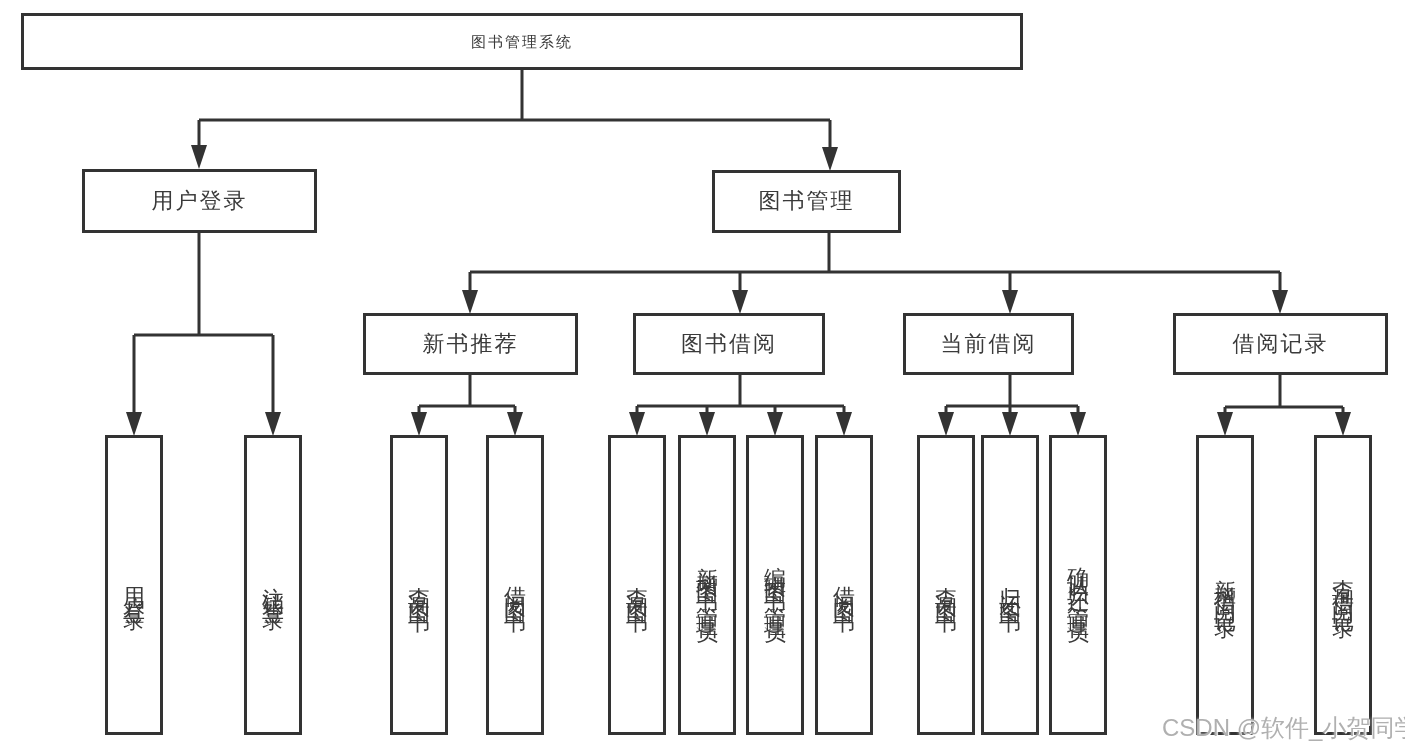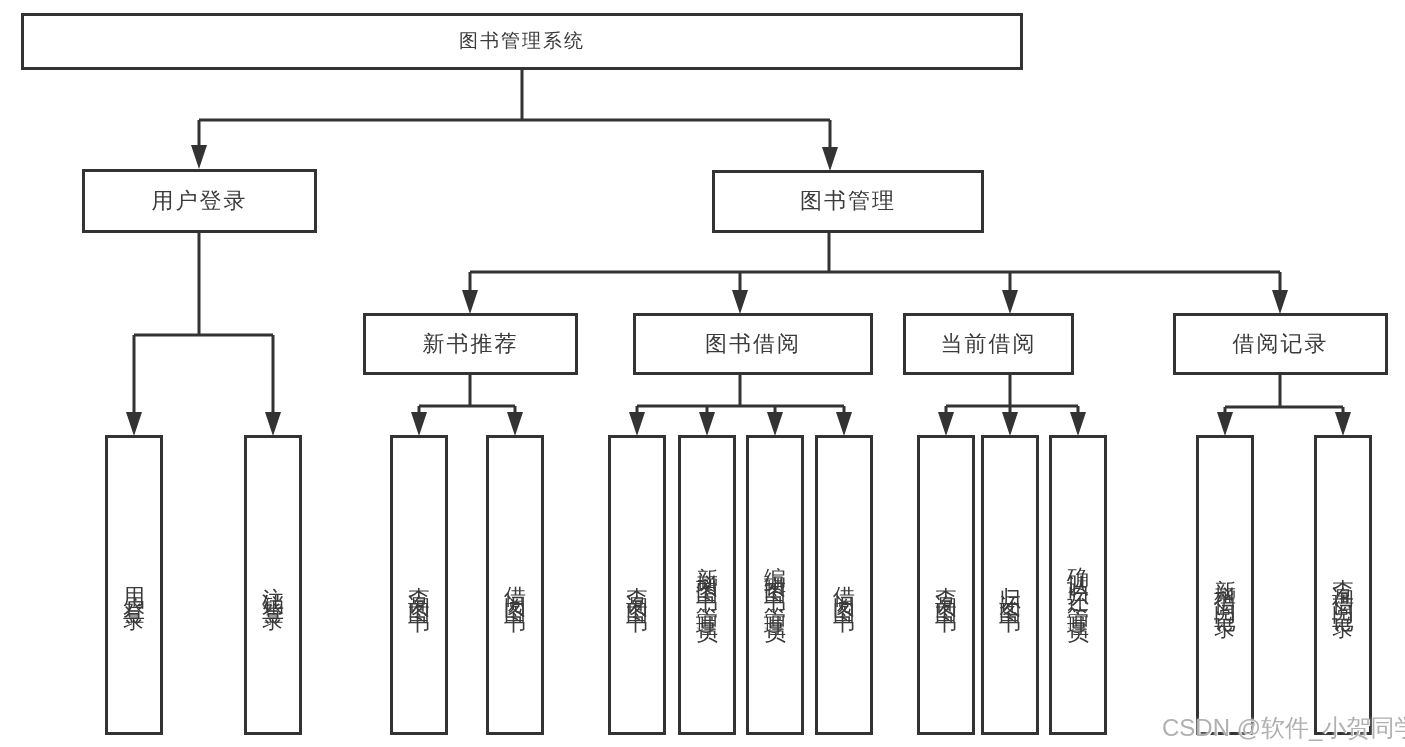--- a/index.html
+++ b/index.html
@@ -27,21 +27,21 @@
     border: 3px solid var(--line);
     background: var(--background);
     display: flex;
     align-items: center;
     justify-content: center;
     color: var(--text);
     font-size: 22px;
     letter-spacing: 2px;
     z-index: 2;
   }
-  .node.root { font-size: 19px; }
+  .node.root { font-size: 15px; }
   .node.vert {
     font-size: 22px;
   }
   .node.vert .lbl {
     writing-mode: vertical-rl;
     letter-spacing: 8px;
     line-height: 1;
   }
   .lbl { line-height: 1.2; white-space: nowrap; }
   #watermark {
@@ -98,28 +98,28 @@
   </g>
 </svg>
 
 <div class="node root" style="left:21px; top:13px; width:1002px; height:57px;">
   <span class="lbl">图书管理系统</span>
 </div>
 
 <div class="node" style="left:82px; top:169px; width:235px; height:64px;">
   <span class="lbl">用户登录</span>
 </div>
-<div class="node" style="left:712px; top:170px; width:272px; height:63px;">
+<div class="node" style="left:712px; top:170px; width:189px; height:63px;">
   <span class="lbl">图书管理</span>
 </div>
 
 <div class="node" style="left:363px; top:313px; width:215px; height:62px;">
   <span class="lbl">新书推荐</span>
 </div>
-<div class="node" style="left:633px; top:313px; width:240px; height:62px;">
+<div class="node" style="left:633px; top:313px; width:192px; height:62px;">
   <span class="lbl">图书借阅</span>
 </div>
 <div class="node" style="left:903px; top:313px; width:171px; height:62px;">
   <span class="lbl">当前借阅</span>
 </div>
 <div class="node" style="left:1173px; top:313px; width:215px; height:62px;">
   <span class="lbl">借阅记录</span>
 </div>
 
 <div class="node vert" style="left:105px; top:435px; width:58px; height:300px;">

